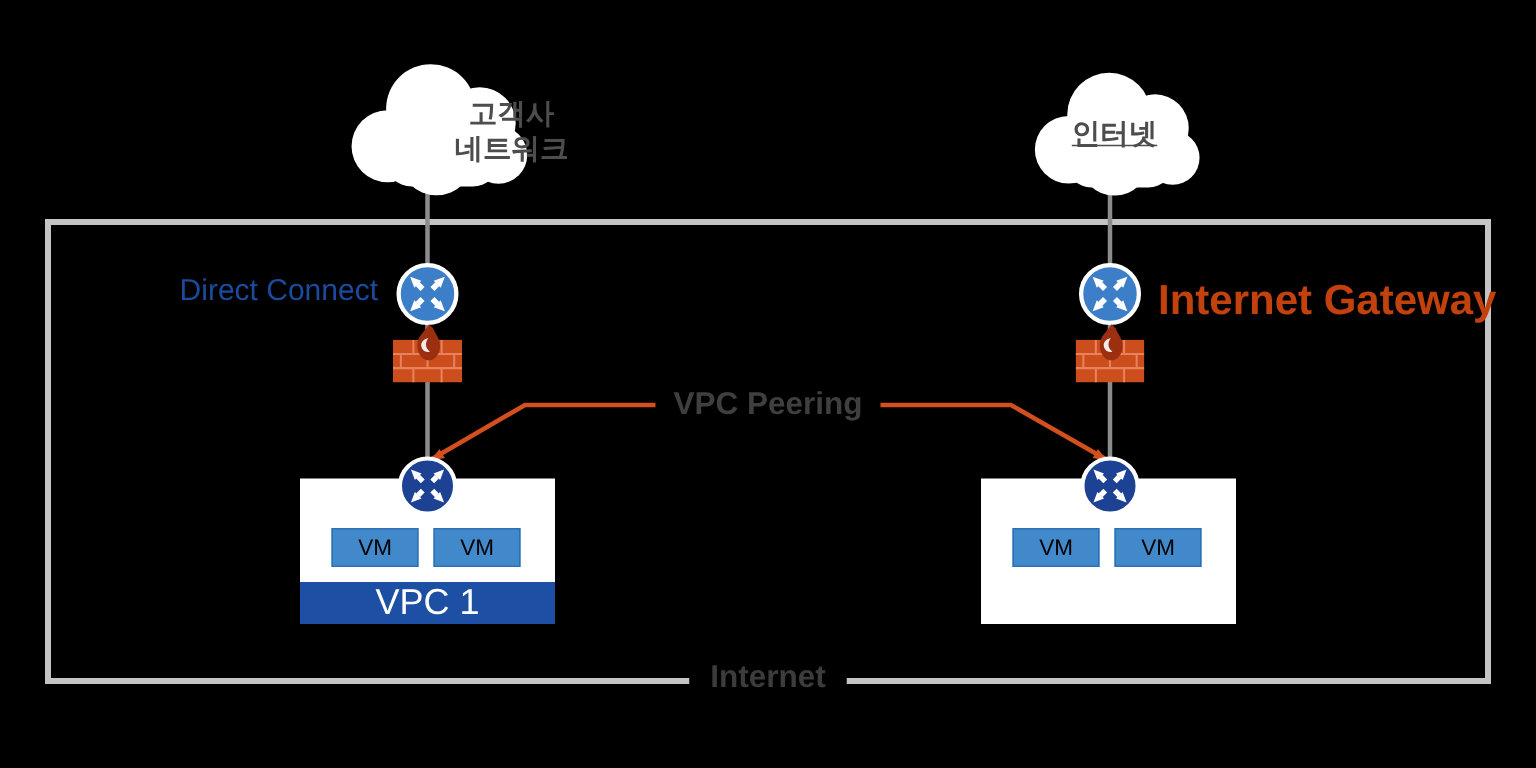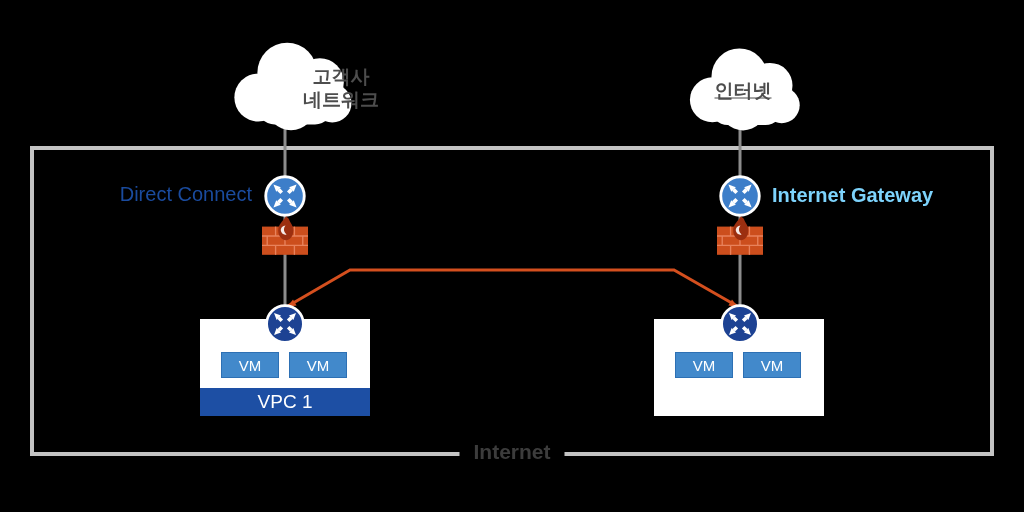--- a/index.html
+++ b/index.html
@@ -18,35 +18,35 @@
     color:#4d4d4d; font-weight:bold; font-size:19px; line-height:23px;
     text-align:center; white-space:nowrap;
   }
   .icon-router { position:absolute; width:44px; height:44px; }
   .router-blue { color:#3d7ec9; }
   .router-navy { color:#1d4293; }
   .icon-firewall { position:absolute; width:46px; height:42px; }
   .vpc-box { position:absolute; width:170px; height:97px; background:#fff; }
   .vpc-bar {
     position:absolute; left:0; right:0; bottom:0; height:28px; background:#1d4fa4;
-    color:#fff; display:flex; align-items:center; justify-content:center; font-size:19px;
+    color:#fff; display:flex; align-items:center; justify-content:center; font-size:24px;
   }
   .vm-box {
     position:absolute; top:33px; width:58px; height:26px; background:#4289cb;
-    border:1px solid #2d70b4; box-sizing:border-box; color:#ffffff;
+    border:1px solid #2d70b4; box-sizing:border-box; color:#000000;
     display:flex; align-items:center; justify-content:center; font-size:15px;
   }
   .vm-1 { left:21px; } .vm-2 { left:89px; }
   .label-direct-connect {
     position:absolute; top:183px; right:772px; color:#1a4b9e;
     font-size:20px; font-weight:normal; white-space:nowrap;
   }
   .label-internet-gateway {
-    position:absolute; top:184px; left:772px; color:#7dd3fc;
-    font-size:20px; font-weight:600; white-space:nowrap;
+    position:absolute; top:184px; left:772px; color:#c2410c;
+    font-size:28px; font-weight:600; white-space:nowrap;
   }
   .label-vpc-peering {
     position:absolute; left:512px; top:270px; transform:translate(-50%,-50%);
     background:#000; padding:0 12px; color:#3f3f3f;
     font-size:21px; font-weight:bold; white-space:nowrap;
   }
   .label-project {
     position:absolute; left:512px; top:452px; transform:translate(-50%,-50%);
     background:#000; padding:0 14px; color:#3c3c3c;
     font-size:21px; font-weight:bold; white-space:nowrap;
@@ -152,15 +152,16 @@
 
   <svg class="icon-router router-navy" style="left:264px; top:303px; width:42px; height:42px;" viewBox="0 0 40 40">
       <use href="#sym-router"></use>
     </svg>
   <svg class="icon-router router-navy" style="left:719px; top:303px; width:42px; height:42px;" viewBox="0 0 40 40">
       <use href="#sym-router"></use>
     </svg>
 
   <div class="label-direct-connect">Direct Connect</div>
   <div class="label-internet-gateway">Internet Gateway</div>
+  <div class="label-vpc-peering">VPC Peering</div>
   <div class="label-project">Internet</div>
 
 </div>
 
 </body></html>

